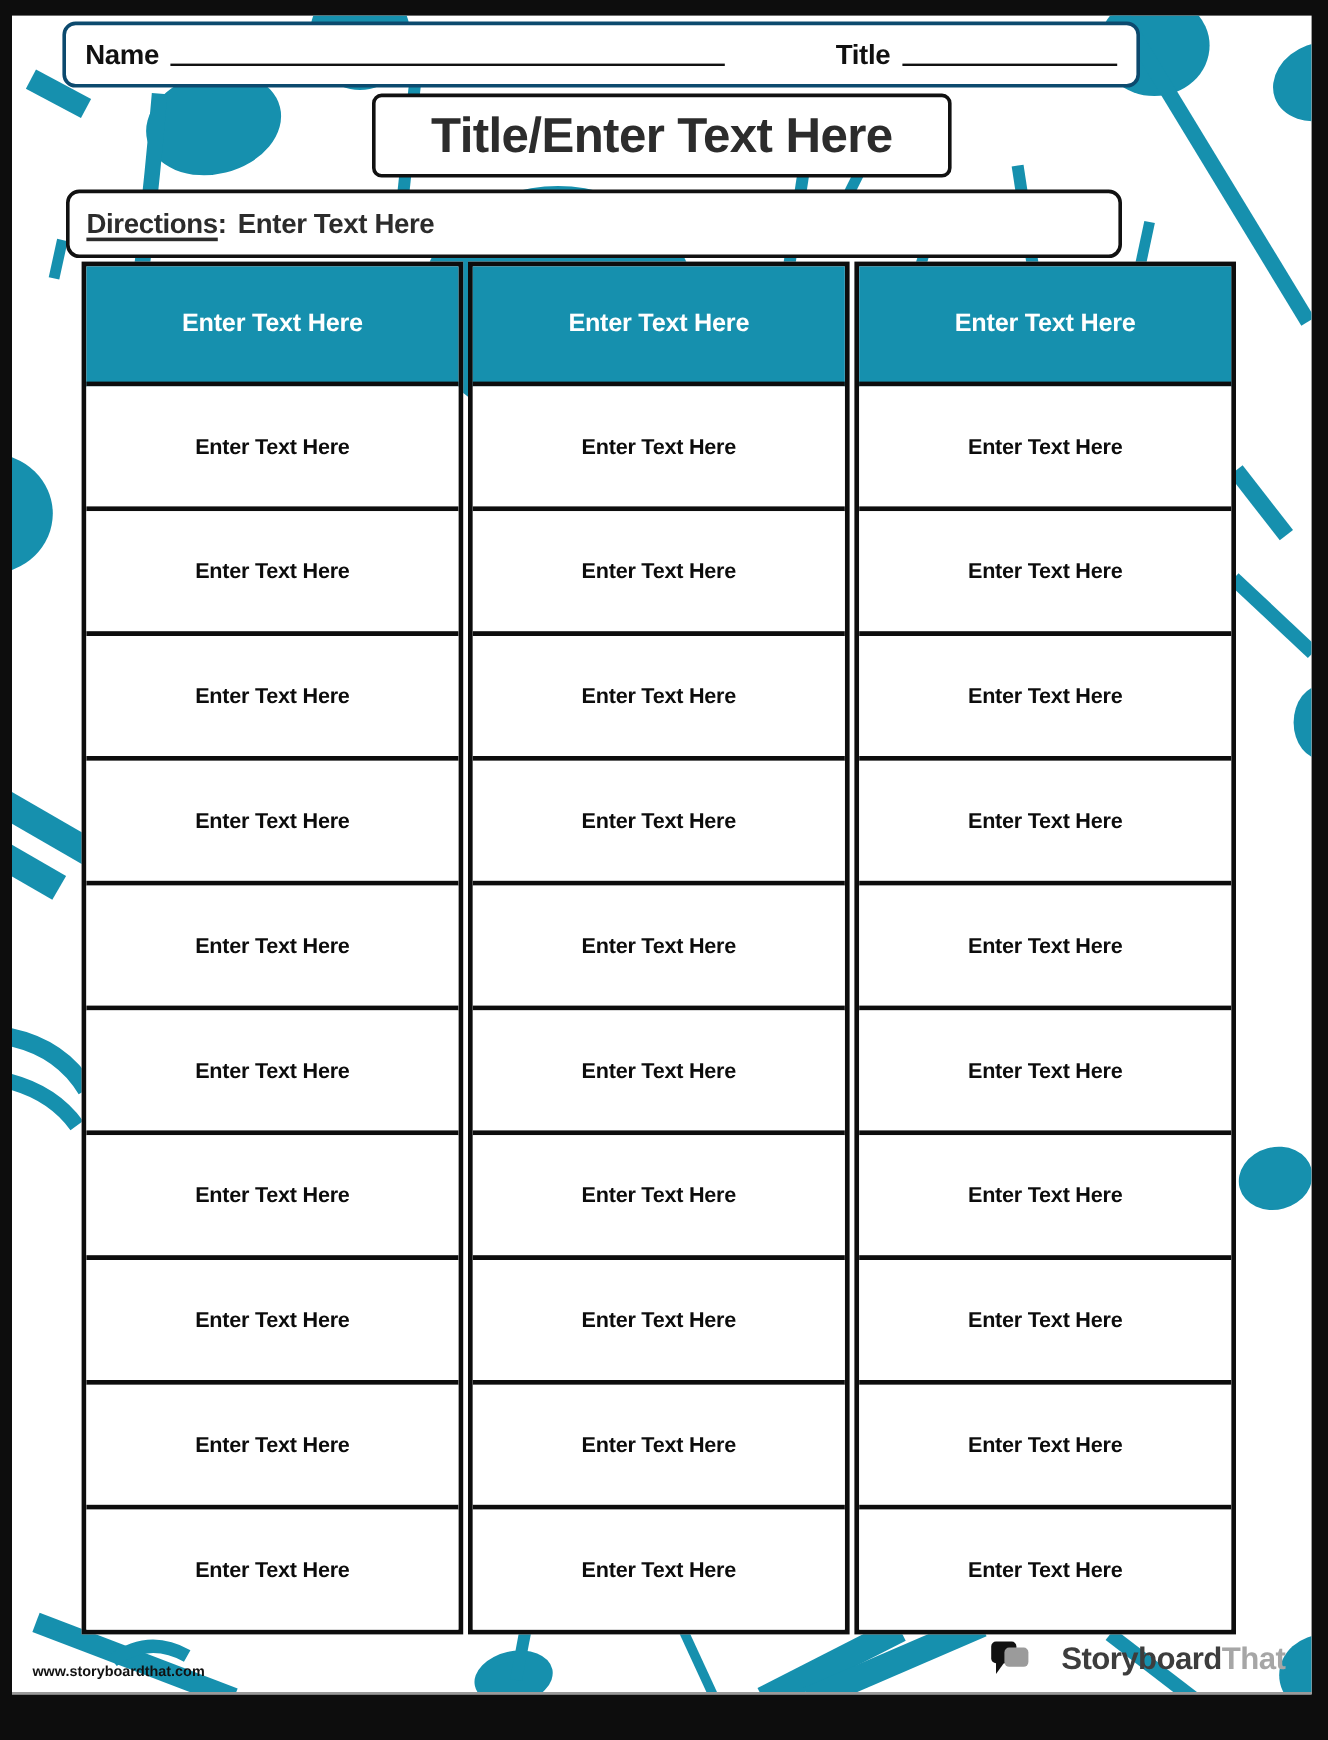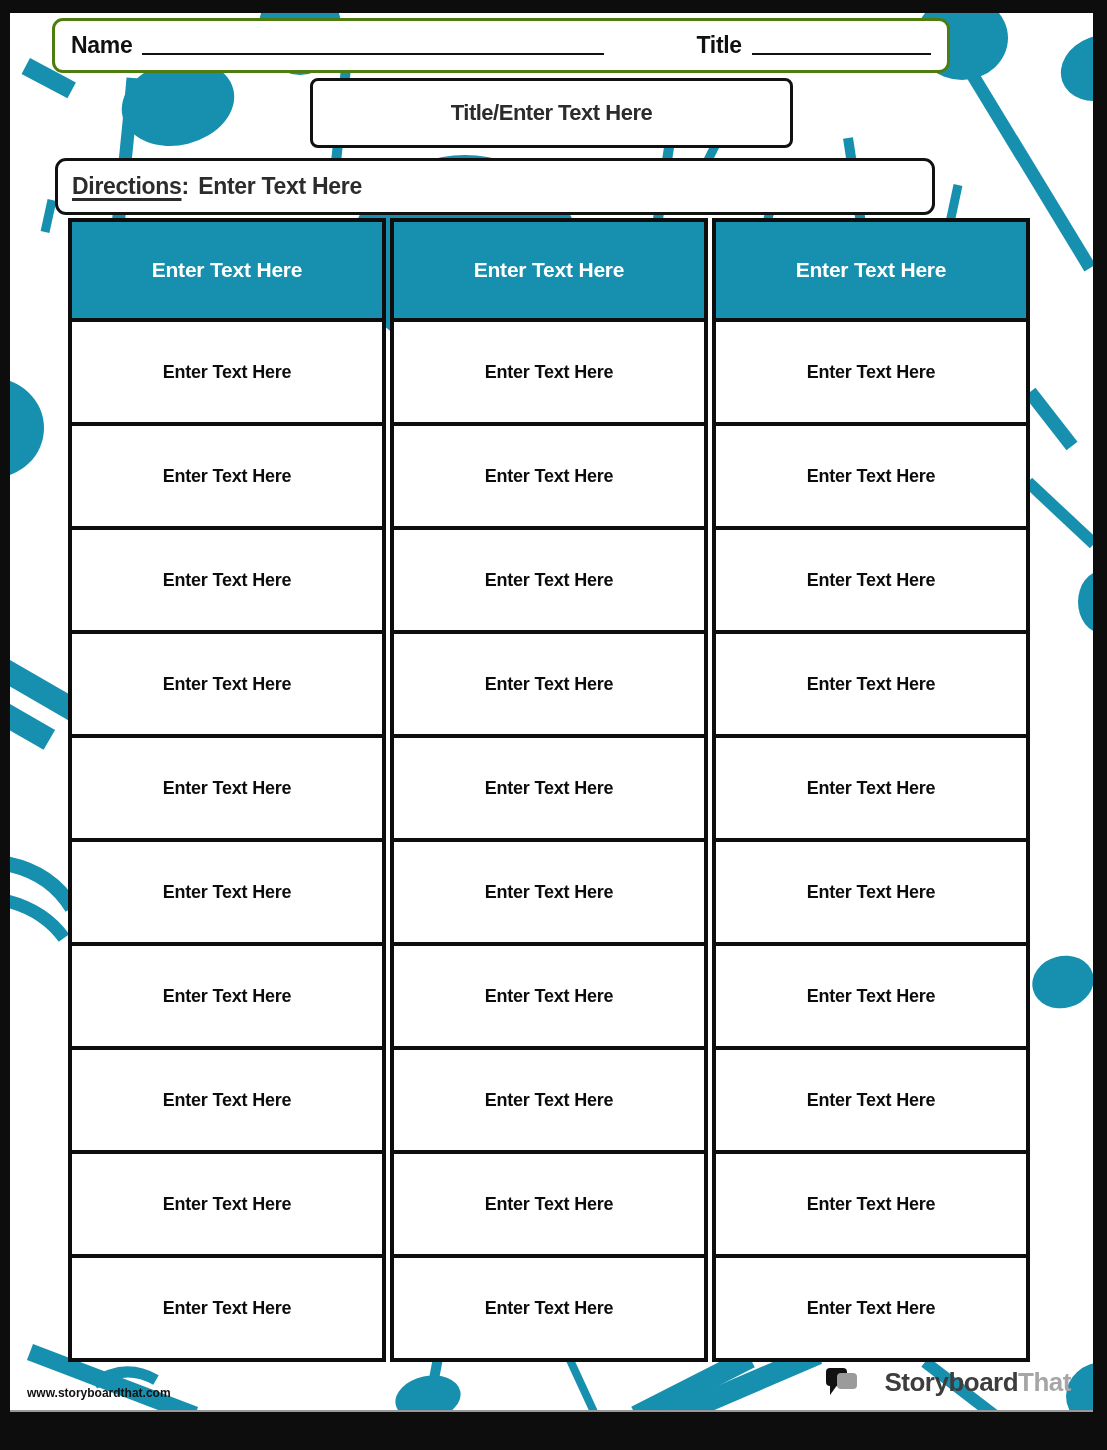--- a/index.html
+++ b/index.html
@@ -4,32 +4,32 @@
 <style>
   html,body{margin:0;padding:0;}
   body{width:1107px;height:1450px;background:#0d0d0d;font-family:"Liberation Sans",sans-serif;}
   .page{position:relative;width:1107px;height:1450px;background:#0d0d0d;overflow:hidden;}
   .paper{position:absolute;left:10px;top:13px;width:1083px;height:1397px;background:#ffffff;
          overflow:hidden;border-bottom:2px solid #9a9a9a;}
   .bg-svg{position:absolute;left:0;top:0;width:1083px;height:1399px;z-index:0;}
 
   
   .name-box{position:absolute;left:42px;top:5px;width:898px;height:55px;box-sizing:border-box;
-            border:3px solid #4d7c0f;border-radius:11px;background:#fff;z-index:2;
+            border:3px solid #0c4a6e;border-radius:11px;background:#fff;z-index:2;
             display:flex;align-items:center;padding:0 16px;}
   .nd-label{font-size:23px;font-weight:700;color:#111;letter-spacing:-0.3px;}
   .nd-line{border-bottom:2.5px solid #111;height:0;margin-top:16px;}
   .nd-line1{width:462px;margin-left:10px;}
   .nd-spacer{width:92px;}
   .nd-line2{flex:1;margin-left:10px;}
 
   .title-box{position:absolute;left:300px;top:65px;width:483px;height:70px;box-sizing:border-box;
              border:3.5px solid #111;border-radius:8px;background:#fff;z-index:2;
              display:flex;align-items:center;justify-content:center;}
-  .title-text{font-size:22px;font-weight:700;color:#2c2c2c;letter-spacing:-0.5px;}
+  .title-text{font-size:41px;font-weight:700;color:#2c2c2c;letter-spacing:-0.5px;}
 
   .dir-box{position:absolute;left:45px;top:145px;width:880px;height:57px;box-sizing:border-box;
            border:3px solid #111;border-radius:11px;background:#fff;z-index:2;
            display:flex;align-items:center;padding:0 14px;}
   .dir-label{font-size:23px;font-weight:700;color:#2c2c2c;text-decoration:underline;
              text-decoration-thickness:2.5px;text-underline-offset:4px;letter-spacing:-0.3px;text-align:right;}
   .dir-sep{font-size:23px;font-weight:700;color:#2c2c2c;}
   .dir-text{font-size:23px;font-weight:700;color:#2c2c2c;margin-left:9px;letter-spacing:-0.3px;}
 
   

